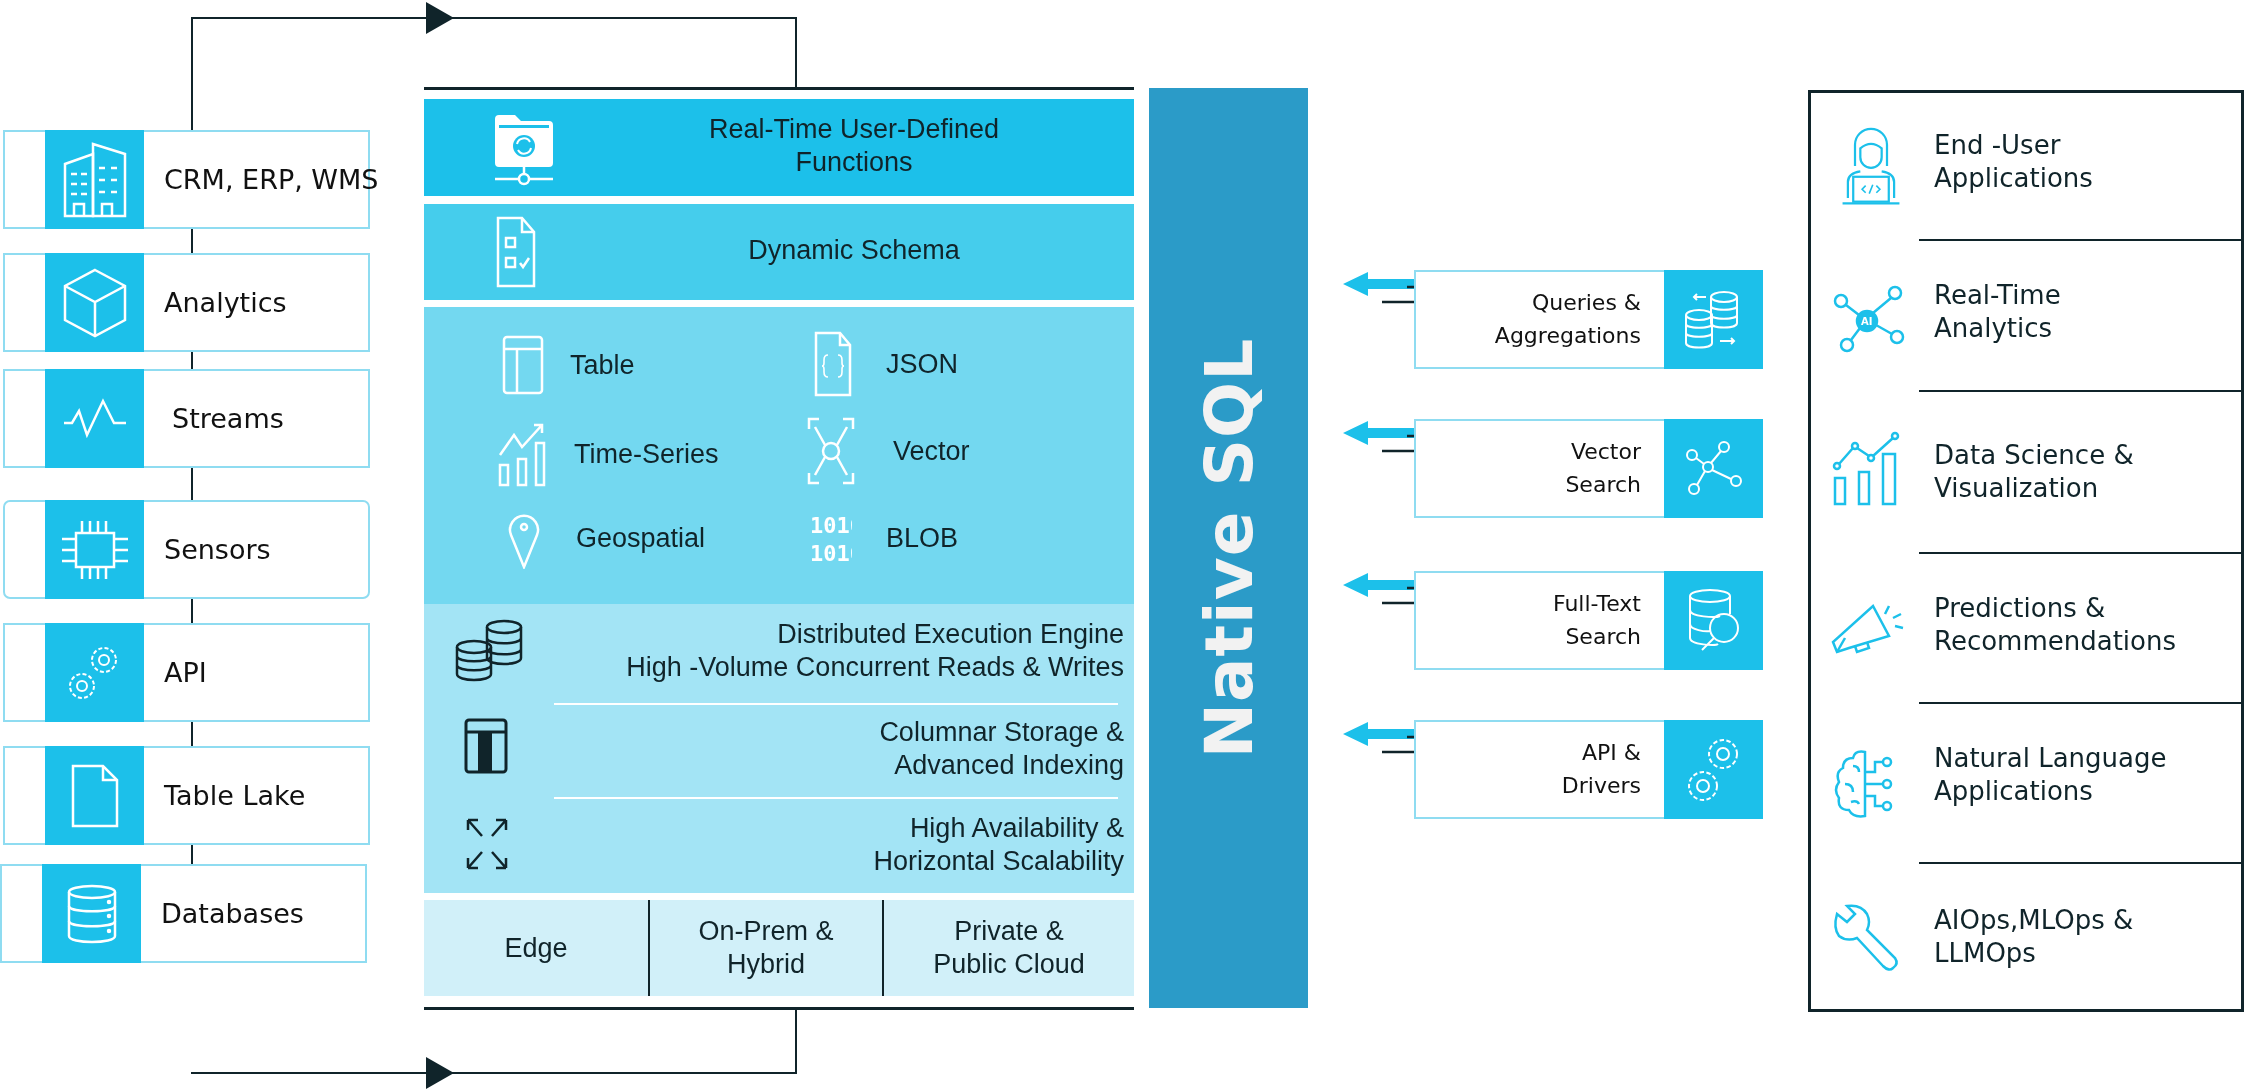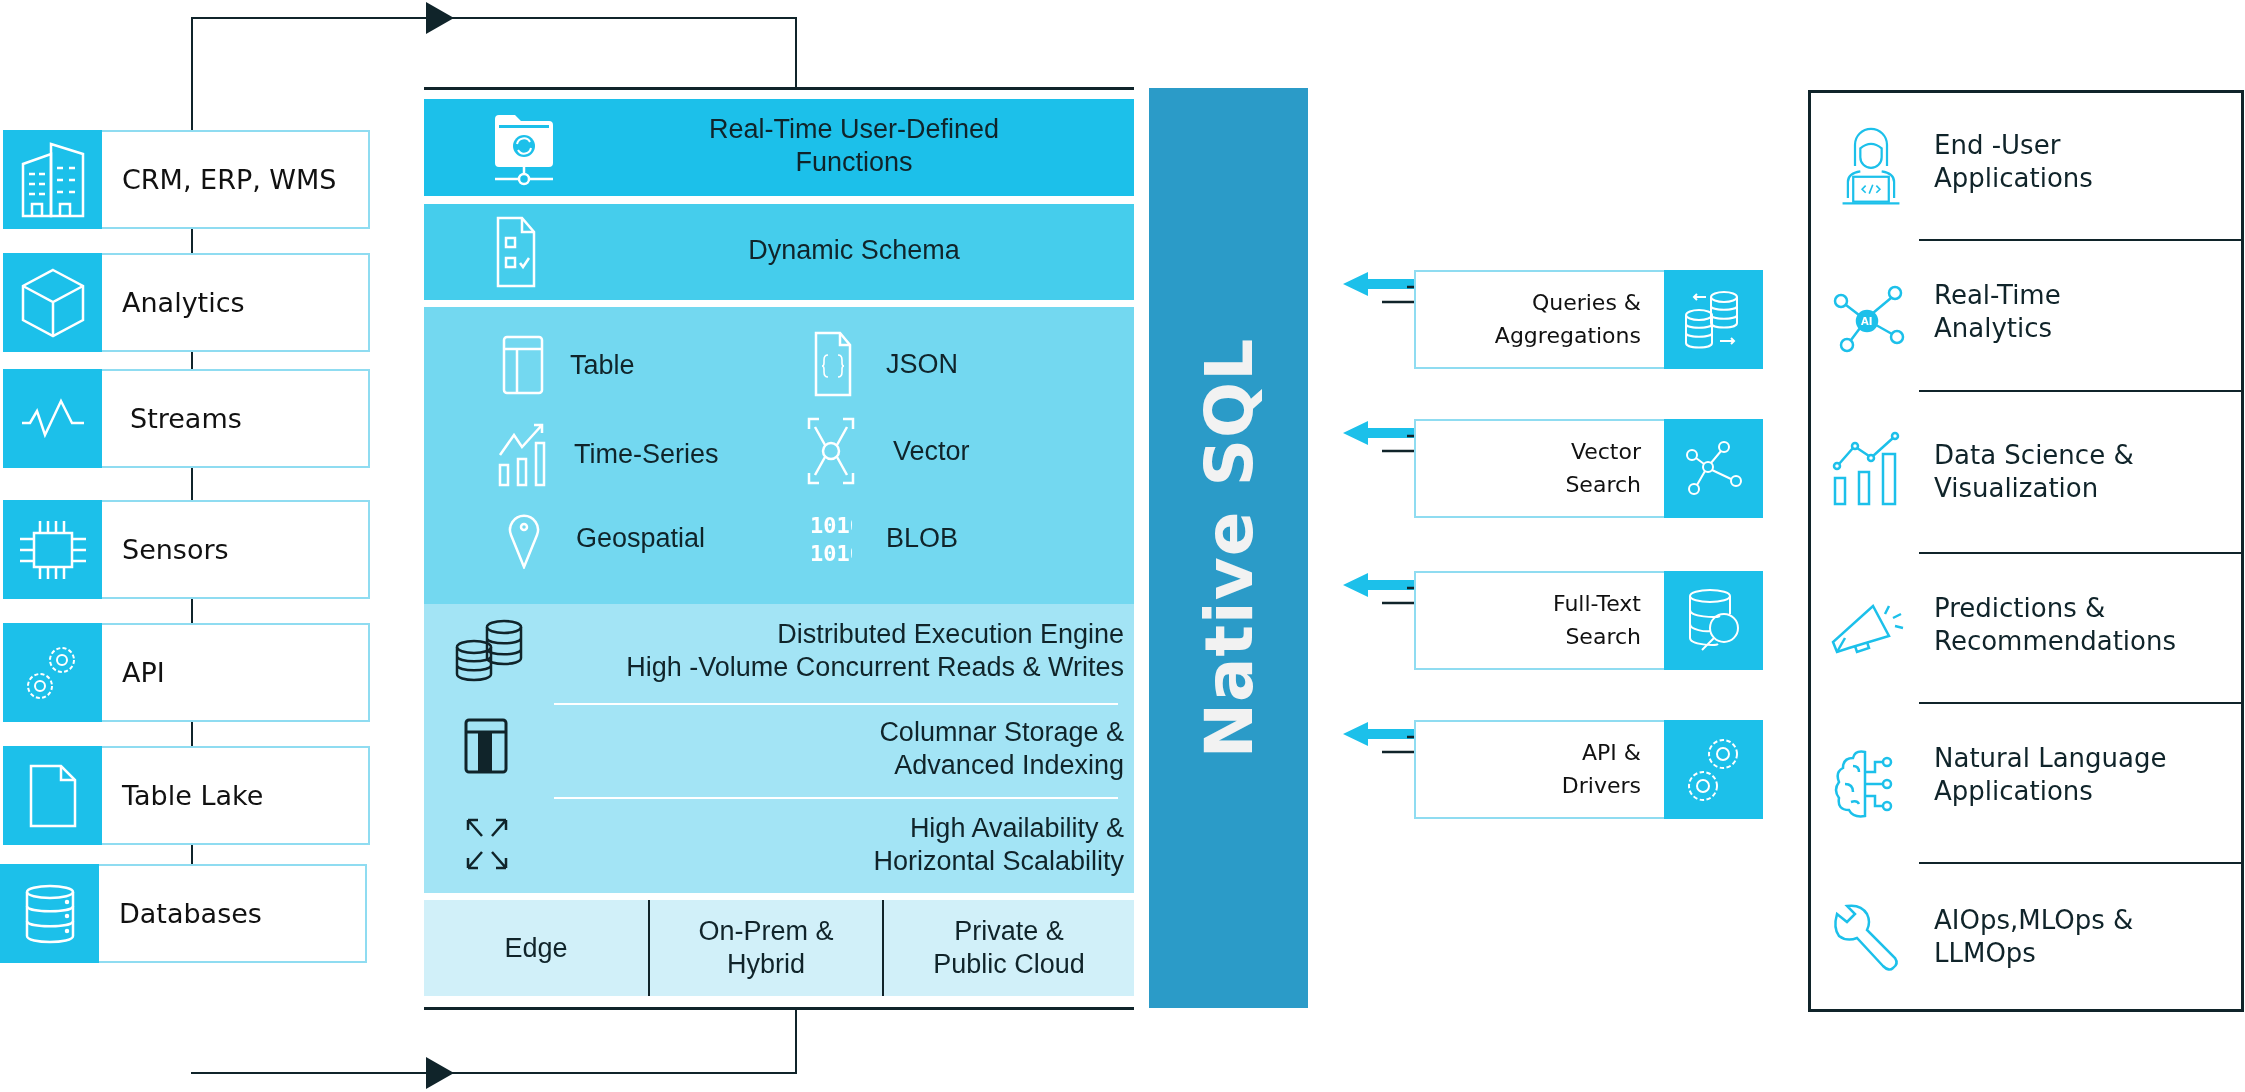--- a/index.html
+++ b/index.html
@@ -5,21 +5,21 @@
   html, body { margin:0; padding:0; background:#ffffff; }
   body { width:2245px; height:1092px; position:relative; overflow:hidden;
          font-family:"DejaVu Sans", "Liberation Sans", sans-serif; color:#0f2228; }
   .line { position:absolute; background:#10242a; }
   .arrowhead { position:absolute; width:0; height:0;
                border-top:16px solid transparent; border-bottom:16px solid transparent;
                border-left:28px solid #10242a; }
 
   
   .src { position:absolute; left:3px; width:367px; height:99px; background:#fff;
-         border:2px solid #8fdcf1; display:flex; align-items:center; box-sizing:border-box; }
+         border:2px solid #8fdcf1; display:flex; align-items:center; box-sizing:border-box;padding-left:42px; }
   .src .ico { width:99px; height:99px; margin:-2px 0 -2px -2px; background:#1cc0ea;
               display:flex; align-items:center; justify-content:center; flex:none; }
   .src .lbl { font-size:27px; padding-left:20px; color:#111; white-space:nowrap; }
 
   
   .panel { position:absolute; left:424px; width:710px; box-sizing:border-box; }
   .p-udf { top:99px; height:97px; background:#1cc0ea; }
   .p-schema { top:204px; height:96px; background:#45cdec; }
   .p-types { top:307px; height:346px; background:#73d8f0; }
   .p-engine { top:604px; height:289px; background:#a3e4f5; }
@@ -93,21 +93,21 @@
     <span class="lbl">Analytics</span>
   </div>
   <div class="src" style="top:369px;gap:8px;">
     <div class="ico">
       <svg width="66" height="44" viewBox="0 0 66 44" fill="none" stroke="#fff" stroke-width="2.5">
         <path d="M2 26 H10 L17 14 L25 38 L41 4 L52 26 H64"></path>
       </svg>
     </div>
     <span class="lbl">Streams</span>
   </div>
-  <div class="src" style="top:500px;">
+  <div class="src" style="top:500px;border-radius:7px;">
     <div class="ico">
       <svg width="70" height="62" viewBox="0 0 70 62" fill="none" stroke="#fff" stroke-width="2.5">
         <rect x="16" y="14" width="38" height="34"></rect>
         <path d="M22 2v12M30 2v12M38 2v12M46 2v12M22 48v12M30 48v12M38 48v12M46 48v12M2 20h14M2 31h14M2 42h14M54 20h14M54 31h14M54 42h14"></path>
       </svg>
     </div>
     <span class="lbl">Sensors</span>
   </div>
   <div class="src" style="top:623px;">
     <div class="ico">

